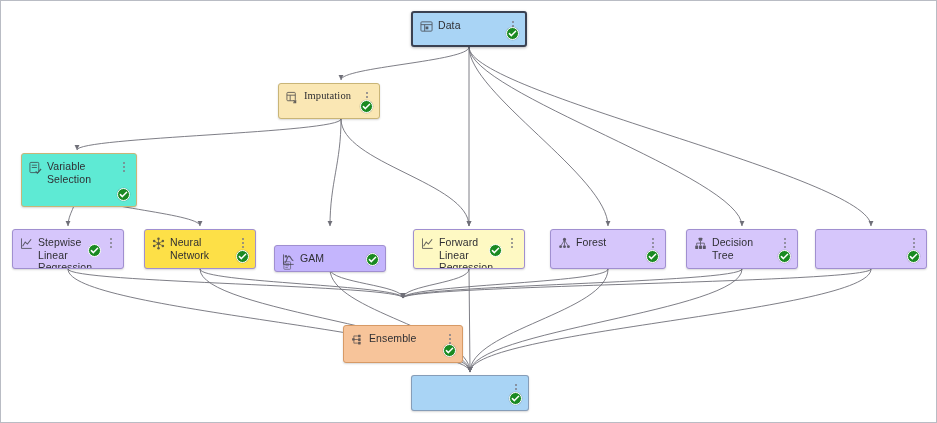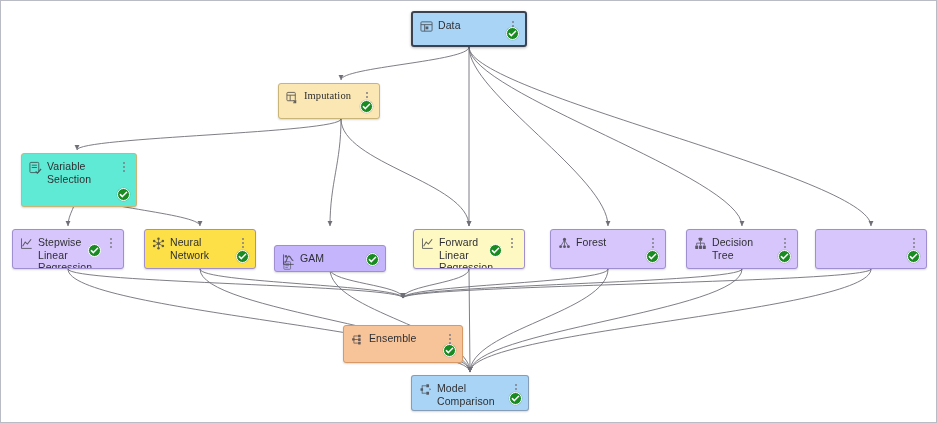--- a/index.html
+++ b/index.html
@@ -463,38 +463,20 @@
           </div>
           <div class="status corner">
             <svg viewBox="0 0 9 9" width="9" height="9">
               <path d="M1.4 4.6 L3.4 6.6 L7.6 2.3" stroke="#ffffff" stroke-width="1.5" fill="none" stroke-linecap="round" stroke-linejoin="round"></path>
             </svg>
           </div>
         </div>
       </div>
       <div class="node" style="left: 410px; top: 374px; width: 118px; height: 36px; background: rgb(169, 212, 245); border-color: rgba(90, 90, 110, 0.45);">
         <div class="node-body">
-          <div class="node-head">
-            <span class="node-icon">
-              <svg viewBox="0 0 14 14" width="13" height="13">
-                <g stroke="#3a3a40" stroke-width="0.85" fill="none">
-                  <line x1="3.4" y1="2.6" x2="3.4" y2="11.4"></line>
-                  <line x1="3.4" y1="3" x2="7.6" y2="3"></line>
-                  <line x1="3.4" y1="11" x2="7.6" y2="11"></line>
-                </g>
-                <g fill="#3a3a40">
-                  <rect x="1.6" y="5.6" width="2.8" height="2.8" rx="0.4"></rect>
-                  <rect x="7.8" y="1.4" width="3" height="3.2" rx="0.4"></rect>
-                  <rect x="7.8" y="9.4" width="3" height="3.2" rx="0.4"></rect>
-                  <path d="M11.4 5.4 l1.4 1.4 l-1.4 1.4"></path>
-                </g>
-              </svg>
-            </span>
-            <span class="node-label">Model Comparison</span>
-          </div>
           <div class="kebab">
             <i></i>
             <i></i>
             <i></i>
           </div>
           <div class="status corner">
             <svg viewBox="0 0 9 9" width="9" height="9">
               <path d="M1.4 4.6 L3.4 6.6 L7.6 2.3" stroke="#ffffff" stroke-width="1.5" fill="none" stroke-linecap="round" stroke-linejoin="round"></path>
             </svg>
           </div>

